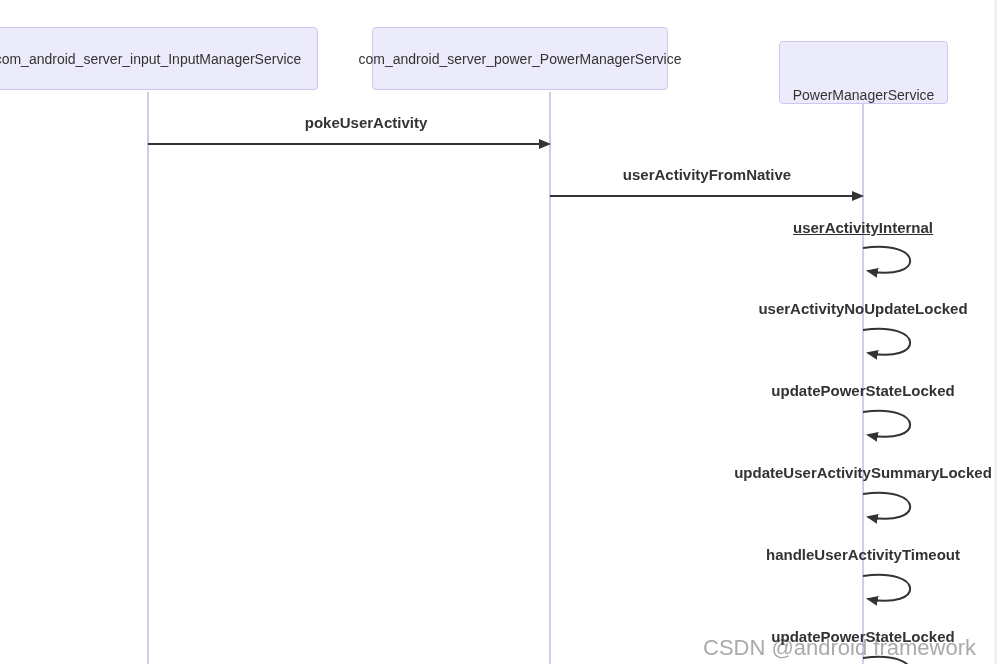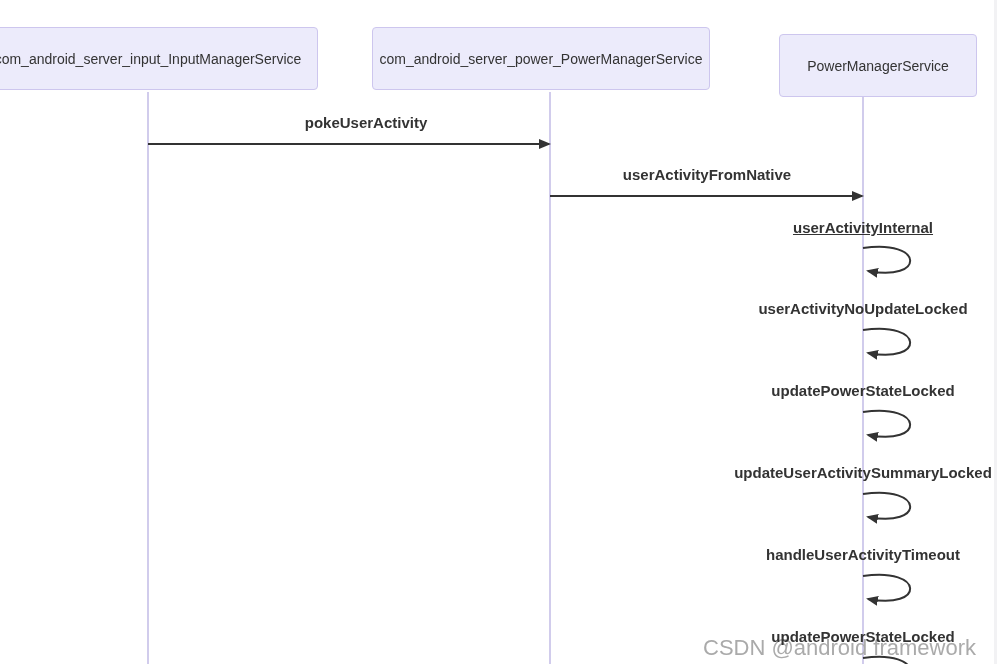--- a/index.html
+++ b/index.html
@@ -87,24 +87,24 @@
     <path d="M 863,658 C 925,649 925,692 868,681" fill="none" stroke="#333333" stroke-width="2" marker-end="url(#ah)"></path>
   </svg>
 
   <div id="watermark">CSDN @android framework</div>
 
   <div class="msg-layer">
 
     <div class="actor-box" style="left:-22px; top:27px; width:340px;">
       <span>com_android_server_input_InputManagerService</span>
     </div>
-    <div class="actor-box" style="left:372px; top:27px; width:338px;">
+    <div class="actor-box" style="left:372px; top:27px; width:296px;">
       <span>com_android_server_power_PowerManagerService</span>
     </div>
-    <div class="actor-box" style="left:779px; top:34px; width:198px;">
+    <div class="actor-box" style="left:779px; top:41px; width:169px;align-items:flex-end;">
       <span>PowerManagerService</span>
     </div>
 
     <div class="msg-label" style="left:349px; top:114px;padding-left:34px;">pokeUserActivity</div>
     <div class="msg-label" style="left:707px; top:166px;text-align:right;">userActivityFromNative</div>
     <div class="msg-label" style="left:863px; top:219px;text-decoration:underline;">userActivityInternal</div>
     <div class="msg-label" style="left:863px; top:300px;">userActivityNoUpdateLocked</div>
     <div class="msg-label" style="left:863px; top:382px;">updatePowerStateLocked</div>
     <div class="msg-label" style="left:863px; top:464px;">updateUserActivitySummaryLocked</div>
     <div class="msg-label" style="left:863px; top:546px;">handleUserActivityTimeout</div>

